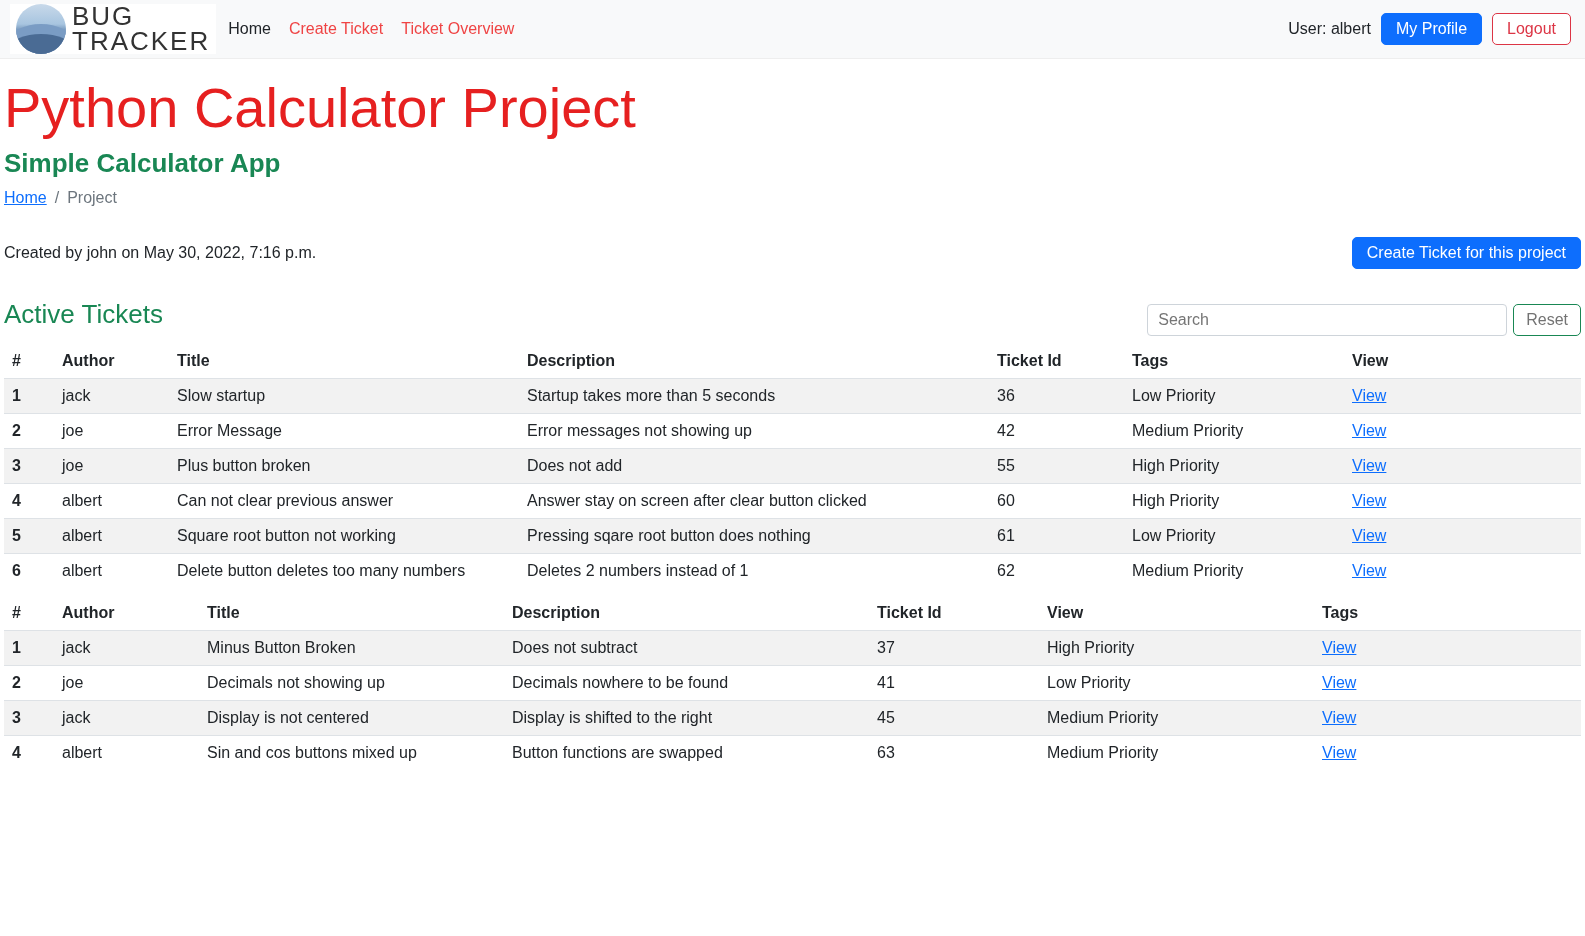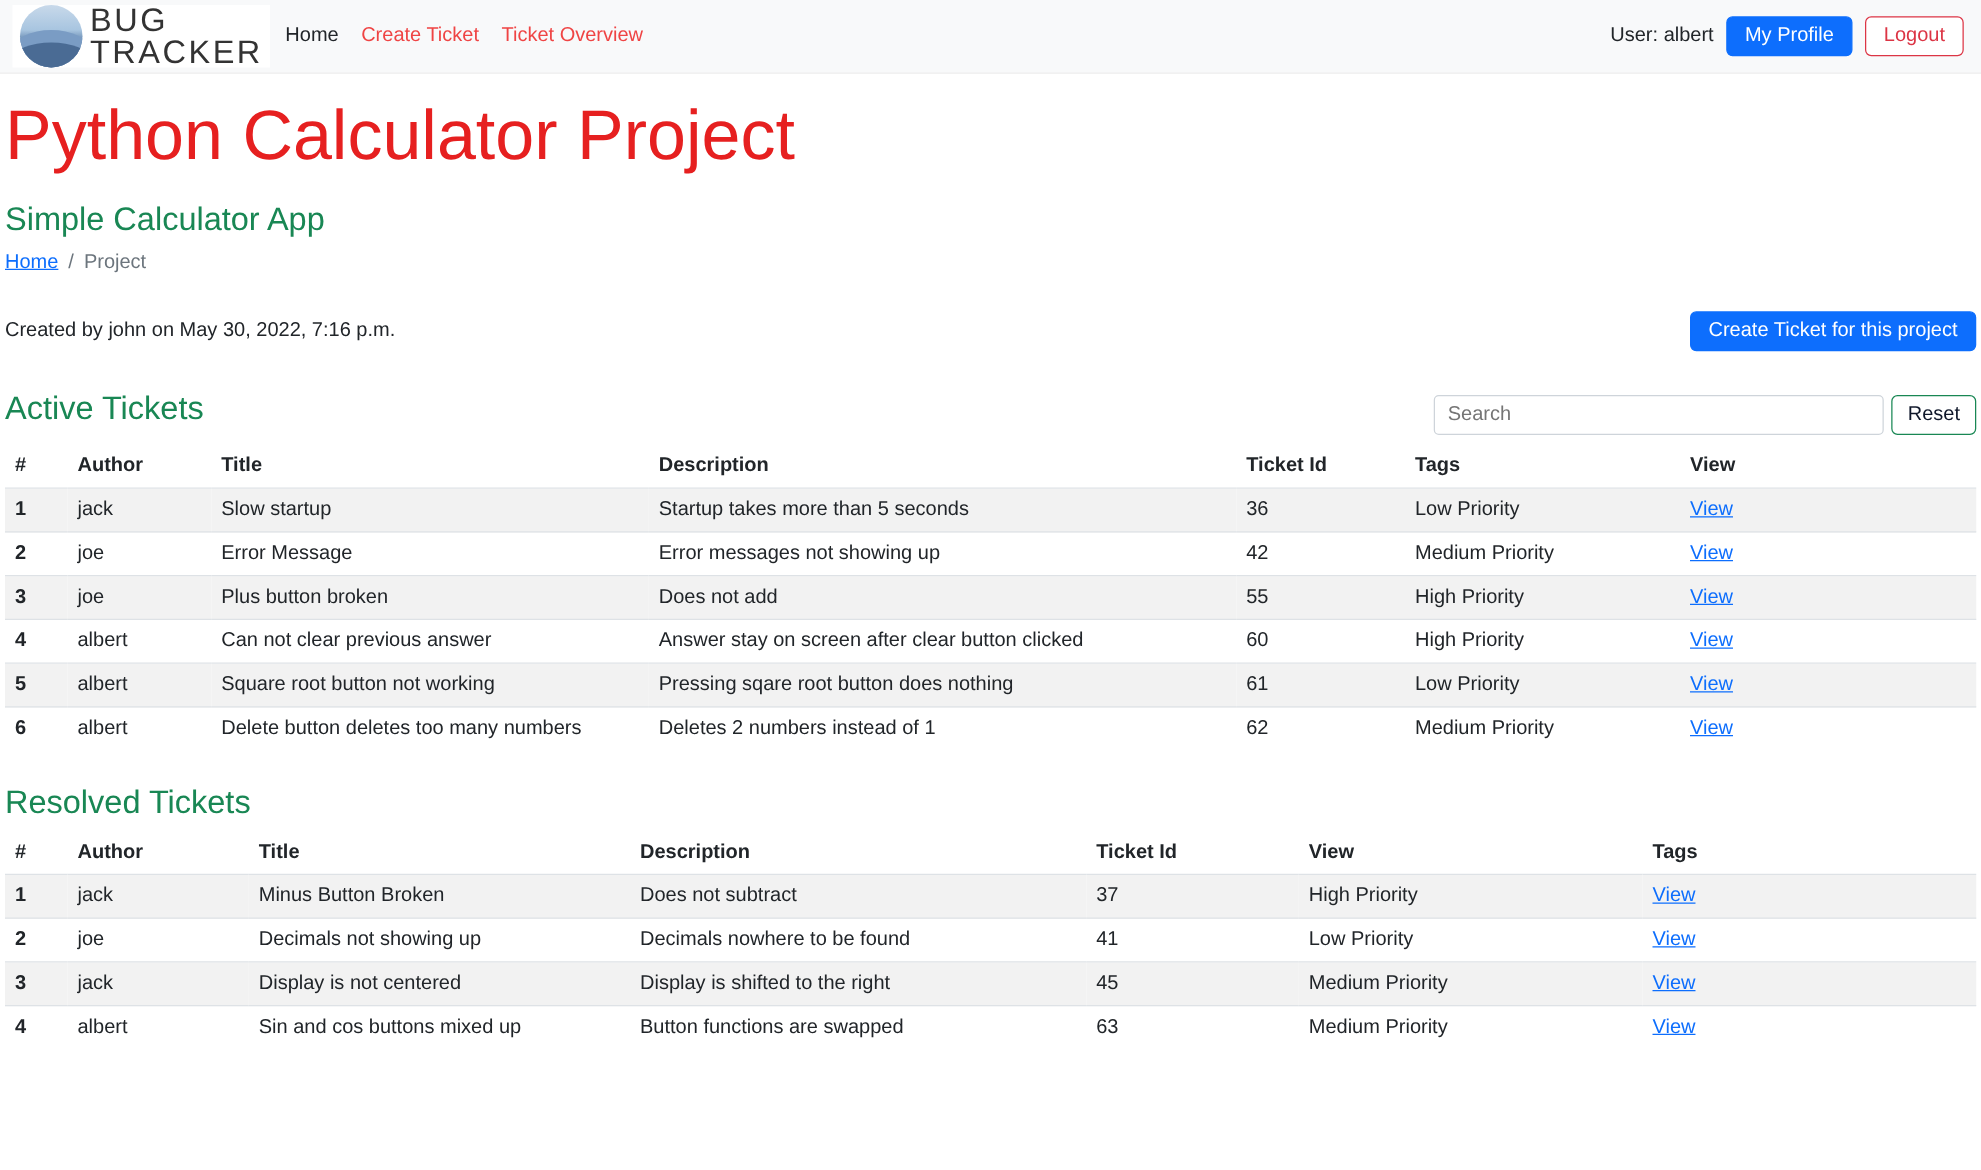--- a/index.html
+++ b/index.html
@@ -12,25 +12,25 @@
     .logo-circle::after { content: ''; position: absolute; width: 120%; height: 50%; background: #4a6b94; border-radius: 50%; top: 60%; left: -10%; }
     .logo-text { display: flex; flex-direction: column; line-height: 0.95; font-size: 26px; letter-spacing: 2px; color: #333; font-weight: 300; }
     .nav-links { display: flex; gap: 18px; align-items: center; flex: 1; }
     .nav-link { color: #ef4444; text-decoration: none; cursor: pointer; }
     .nav-link.active { color: #212529; }
     .nav-right { display: flex; align-items: center; gap: 10px; margin-right: 4px; }
     .user-label { color: #212529; }
     .btn { padding: 6px 14px; border-radius: 5px; cursor: pointer; font-size: 16px; border: 1px solid transparent; text-decoration: none; display: inline-block; }
     .btn-primary { background: #0d6efd; color: #fff; border-color: #0d6efd; }
     .btn-outline-danger { background: #fff; color: #dc3545; border-color: #dc3545; }
-    .btn-outline-success { background: #fff; color: #0f172a; border-color: #198754; padding: 6px 12px; }
+    .btn-outline-success { background: #fff; color: #737373; border-color: #198754; padding: 6px 12px; }
     
     .content { padding: 6px 4px 20px 4px; }
     h1 { color: #e62020; font-size: 56px; font-weight: 400; margin-top: 10px; }
-    h2 { color: #198754; font-size: 26px; font-weight: 400; margin-top: 20px; margin-bottom: 10px; }
+    h2 { color: #198754; font-size: 26px; font-weight: 700; margin-top: 8px; margin-bottom: 10px; }
     .h2-section { color: #198754; font-size: 26px; font-weight: 400; margin-bottom: 6px; }
     
     .breadcrumb { display: flex; gap: 8px; align-items: center; font-size: 16px; margin-bottom: 30px; }
     .breadcrumb a { color: #0d6efd; text-decoration: underline; }
     .breadcrumb .sep { color: #6c757d; }
     .breadcrumb .current { color: #6c757d; }
     
     .meta-row { display: flex; justify-content: space-between; align-items: center; margin-bottom: 30px; }
     .created-by { color: #212529; }
     
@@ -167,21 +167,20 @@
           <td>albert</td>
           <td>Delete button deletes too many numbers</td>
           <td>Deletes 2 numbers instead of 1</td>
           <td>62</td>
           <td>Medium Priority</td>
           <td><a class="view-link">View</a></td>
         </tr>
       </tbody>
   </table>
 
-  <div class="h2-section" style="margin-top:26px;">Resolved Tickets</div>
 
   <table>
     <thead>
       <tr>
         <th class="col-num">#</th>
         <th class="col-author-r">Author</th>
         <th class="col-title-r">Title</th>
         <th class="col-desc-r">Description</th>
         <th class="col-tid-r">Ticket Id</th>
         <th class="col-view-r">View</th>

